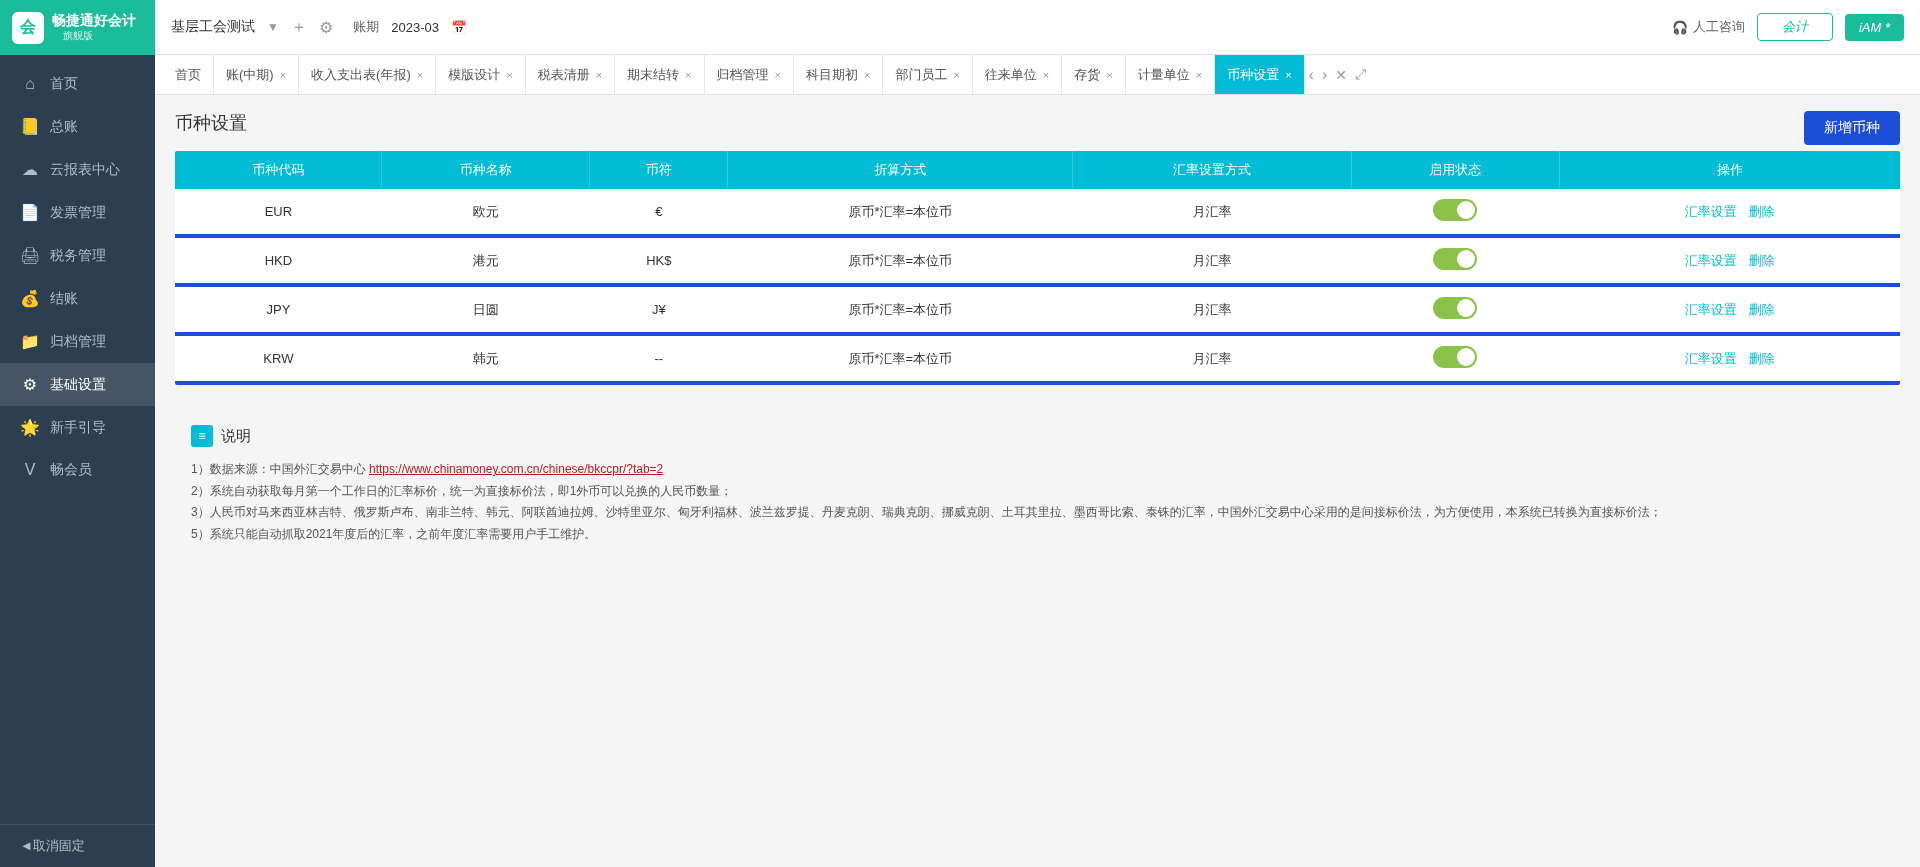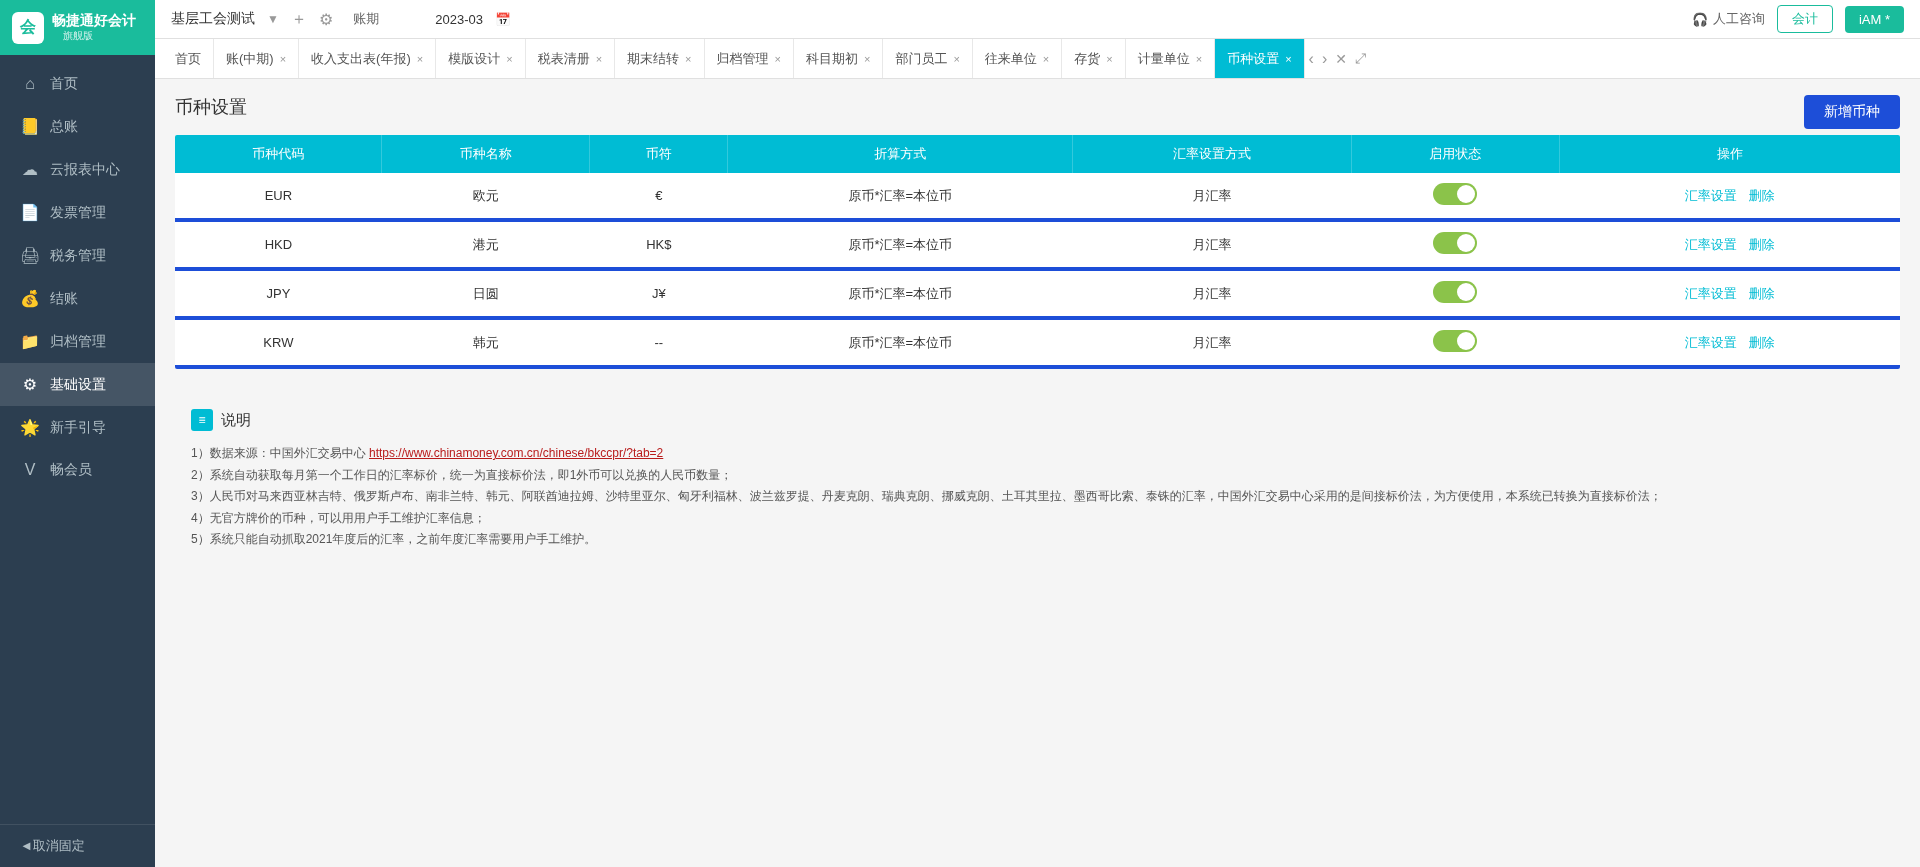--- a/index.html
+++ b/index.html
@@ -60,51 +60,53 @@
       cursor: pointer;
       border-top: 1px solid rgba(255,255,255,0.1);
     }
 
     
     .main-area { flex: 1; display: flex; flex-direction: column; overflow: hidden; }
 
     
     .top-header {
       background: #fff;
-      height: 39px;
+      height: 55px;
       display: flex;
       align-items: center;
       padding: 0 16px;
       border-bottom: 1px solid #e0e0e0;
       gap: 12px;
     }
     .company-name { font-size: 14px; color: #333; font-weight: 500; }
     .dropdown-btn { color: #999; cursor: pointer; font-size: 12px; }
     .add-btn { color: #999; cursor: pointer; font-size: 16px; }
     .settings-btn { color: #999; cursor: pointer; font-size: 16px; }
     .period-label { font-size: 13px; color: #666; margin-left: 8px; }
-    .period-value { font-size: 13px; color: #333; font-weight: 500; margin-left: 44px; }
+    .period-value { font-size: 13px; color: #333; font-weight: 500; }
     .calendar-btn { color: #1abc9c; cursor: pointer; }
     .header-right { margin-left: auto; display: flex; align-items: center; gap: 12px; }
     .help-btn { display: flex; align-items: center; gap: 4px; color: #666; cursor: pointer; font-size: 13px; }
     .account-btn {
       border: 1px solid #1abc9c;
       color: #1abc9c;
-      padding: 4px 14px;
+      padding: 4px 24px;
       border-radius: 4px;
       cursor: pointer;
       font-size: 13px;
+      font-style: italic;
     }
     .user-btn {
       background: #1abc9c;
       color: #fff;
       padding: 6px 14px;
       border-radius: 4px;
       cursor: pointer;
       font-size: 13px;
+      font-style: italic;
     }
 
     
     .tab-bar {
       background: #fff;
       height: 40px;
       display: flex;
       align-items: center;
       border-bottom: 1px solid #e0e0e0;
       padding: 0 8px;
@@ -421,18 +423,17 @@
     <div class="notes-section">
       <div class="notes-title">
         <div class="notes-icon">≡</div>
         <span>说明</span>
       </div>
       <ul class="notes-list" id="notes-list">
 
       <li>1）数据来源：中国外汇交易中心 <a class="notes-link" href="#">https://www.chinamoney.com.cn/chinese/bkccpr/?tab=2</a></li>
           <li>2）系统自动获取每月第一个工作日的汇率标价，统一为直接标价法，即1外币可以兑换的人民币数量；</li>
           <li>3）人民币对马来西亚林吉特、俄罗斯卢布、南非兰特、韩元、阿联酋迪拉姆、沙特里亚尔、匈牙利福林、波兰兹罗提、丹麦克朗、瑞典克朗、挪威克朗、土耳其里拉、墨西哥比索、泰铢的汇率，中国外汇交易中心采用的是间接标价法，为方便使用，本系统已转换为直接标价法；</li>
-          <li>4）无官方牌价的币种，可以用用户手工维护汇率信息；</li>
           <li>5）系统只能自动抓取2021年度后的汇率，之前年度汇率需要用户手工维护。</li>
         </ul>
     </div>
   </div>
 </div>
 
 </body></html>

